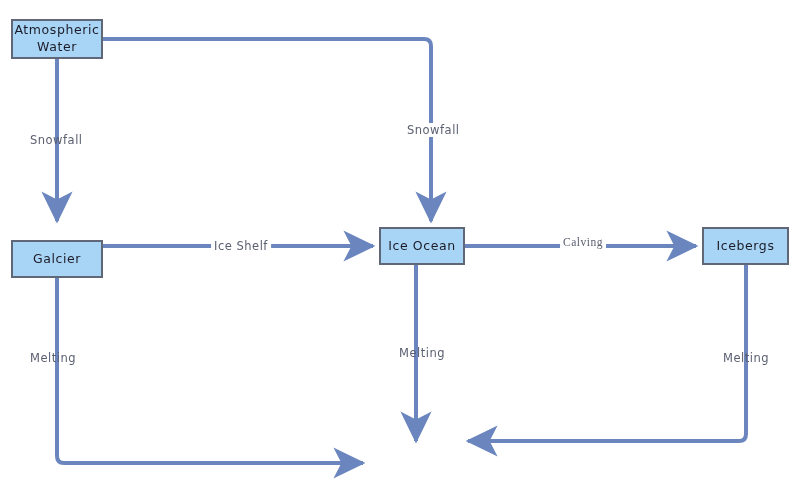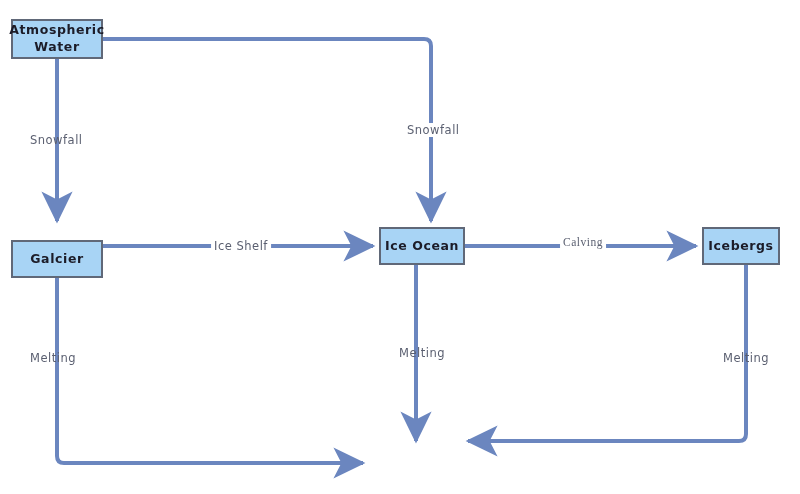--- a/index.html
+++ b/index.html
@@ -33,21 +33,20 @@
     border: 2px solid #606878;
     display: flex;
     align-items: center;
     justify-content: center;
     text-align: center;
     color: #1c1c28;
     font-size: 12.5px;
     line-height: 1.35;
     letter-spacing: 0.6px;
     font-family: "DejaVu Sans", sans-serif;
-    font-weight: bold;
   }
   .node-label {
     display: block;
     white-space: pre-line;
   }
   .edge-label {
     position: absolute;
     color: #5a5f70;
     font-size: 11.5px;
     letter-spacing: 0.5px;
@@ -95,21 +94,21 @@
   </div>
 
   <div class="node-box" style="left:11px; top:240px; width:92px; height:38px;">
     <span class="node-label">Galcier</span>
   </div>
 
   <div class="node-box" style="left:379px; top:227px; width:86px; height:38px;">
     <span class="node-label">Ice Ocean</span>
   </div>
 
-  <div class="node-box" style="left:702px; top:227px; width:78px; height:38px;">
+  <div class="node-box" style="left:702px; top:227px; width:87px; height:38px;">
     <span class="node-label">Icebergs</span>
   </div>
 
 
   <div class="edge-label" style="left:30px; top:133px;">Snowfall</div>
 
   <div class="edge-label on-line" style="left:404px; top:123px;">Snowfall</div>
 
   <div class="edge-label on-line centered" style="left:241px; top:246px;">Ice Shelf</div>
 

